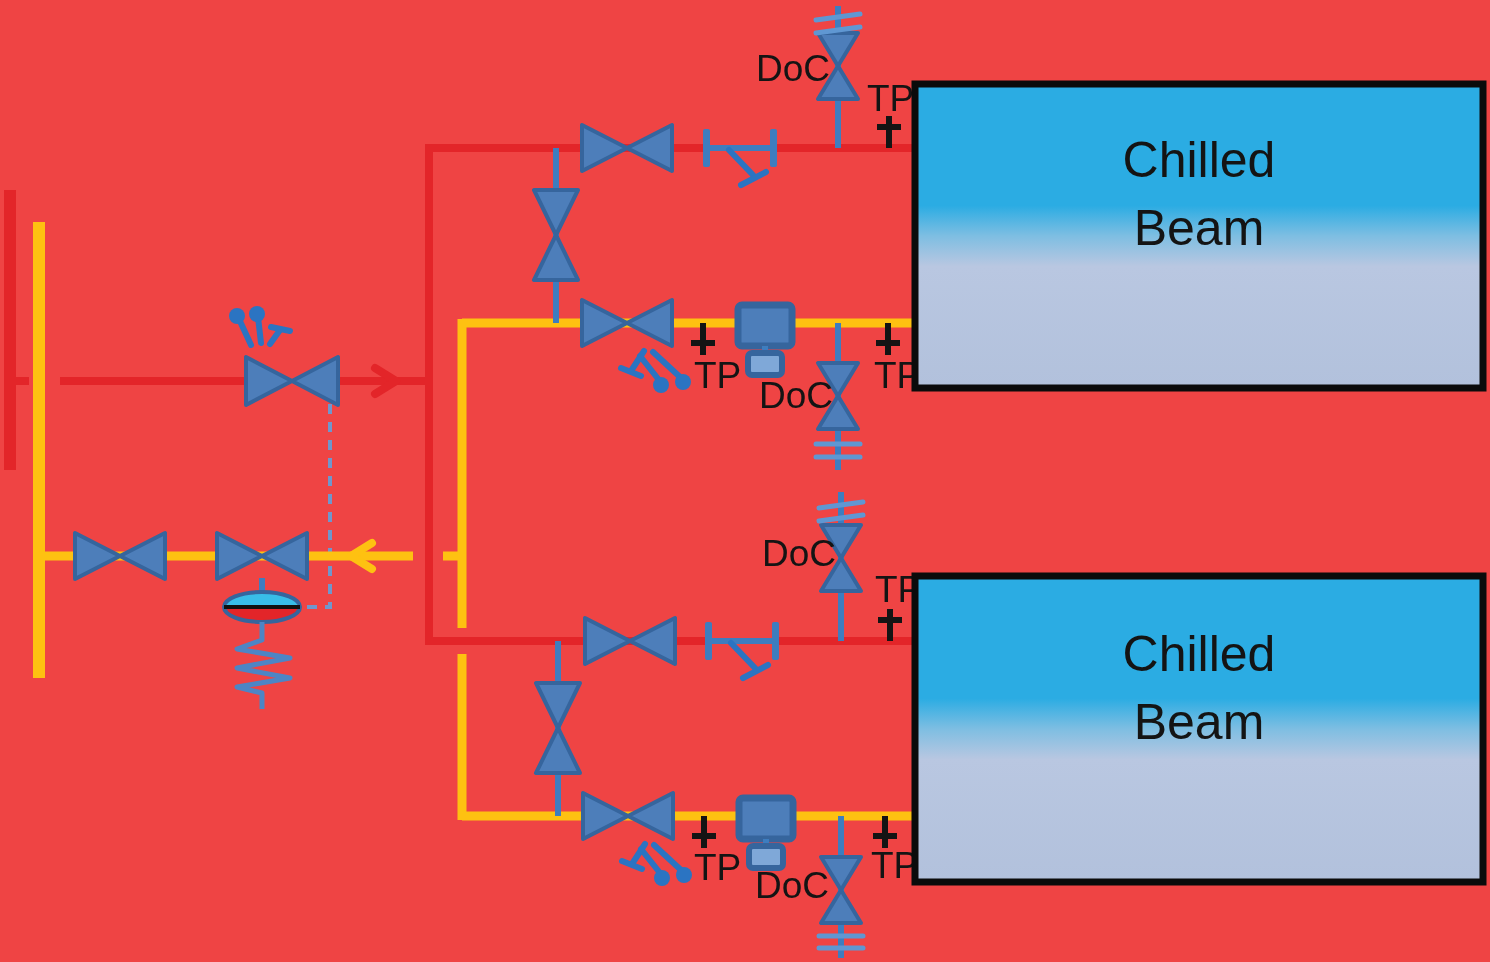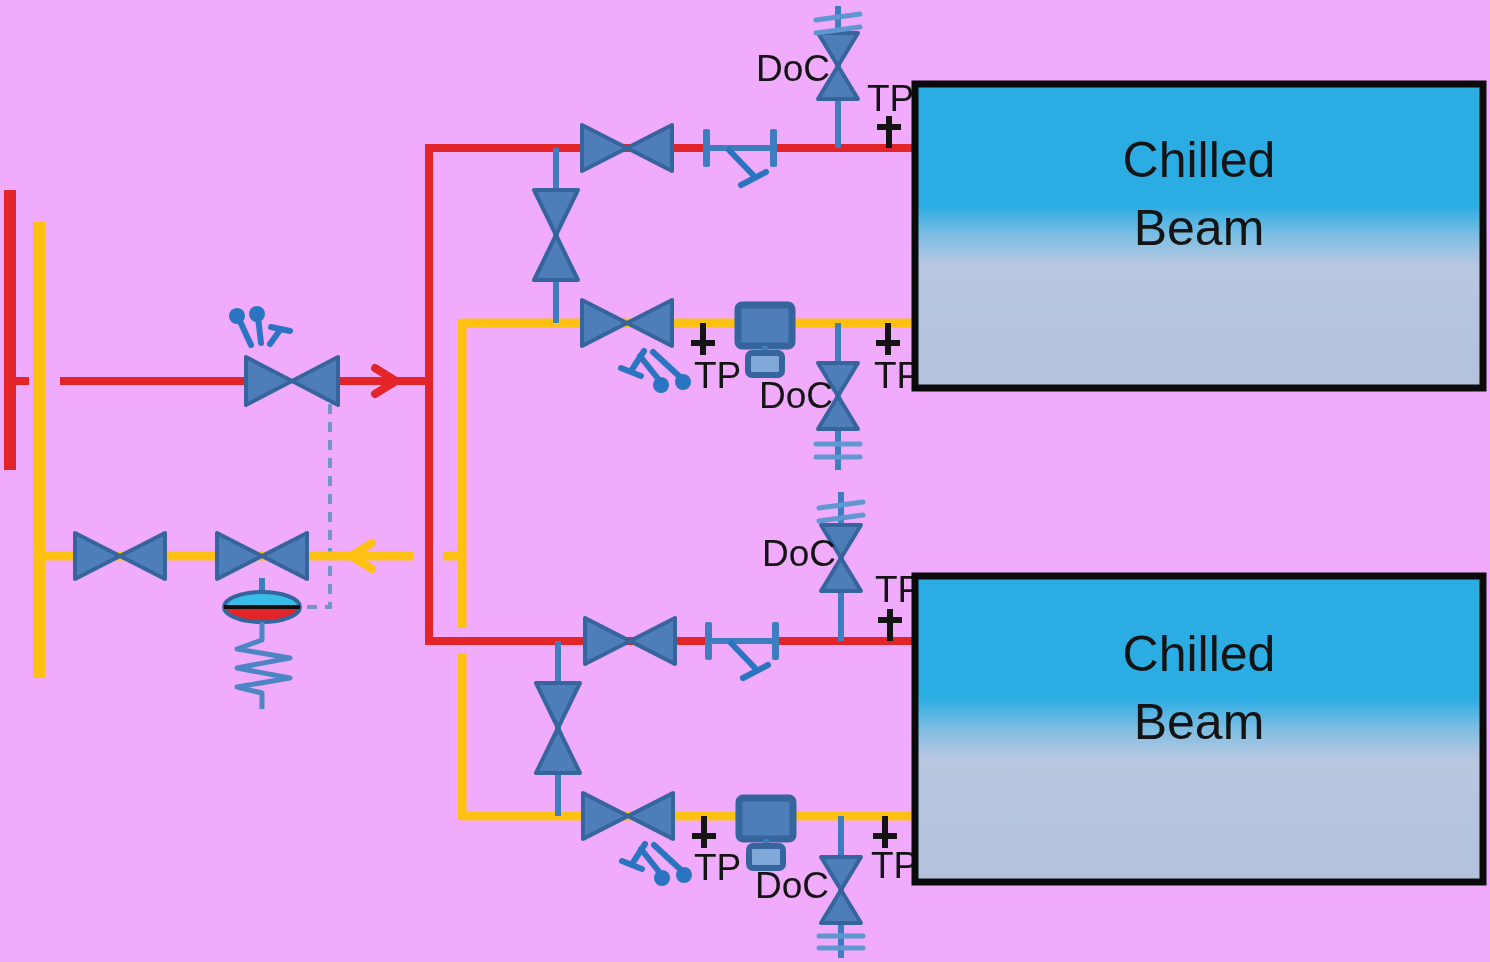--- a/index.html
+++ b/index.html
@@ -1,19 +1,19 @@
 <!DOCTYPE html>
 <html style="--supply-red: #E32529; --return-yellow: #FEC111; --valve-fill: #4D7EBA; --valve-stroke: #36659D; --stem-blue: #3E7DBF; --accent-blue: #2B74C2; --cap-blue: #5F97D2; --dash-blue: #7096CC; --spring-blue: #4D85C5; --actuator-cyan: #38BDE8; --actuator-red: #E32529; --meter-light: #7FA8D8; --beam-top: #2BACE3; --beam-mid: #7EBEE2; --beam-low: #B9C7E1; --beam-bottom: #B2C1DC; --beam-border: #0B0B0B; --label-color: #141414;"><head>
 <meta charset="utf-8">
 <style>
   html,body { margin:0; padding:0; background:#ffffff; }
   .canvas {
     position:relative;
     width:1490px; height:962px;
-    background:#f0abfc;
+    background:#ef4444;
     font-family:"Liberation Sans", sans-serif;
     overflow:hidden;
   }
   svg { display:block; }
 
   .pipe-red    { stroke:var(--supply-red); stroke-width:8; fill:none; }
   .pipe-red-hdr{ stroke:var(--supply-red); stroke-width:12; fill:none; }
   .pipe-yel    { stroke:var(--return-yellow); stroke-width:9; fill:none; }
   .pipe-yel-hdr{ stroke:var(--return-yellow); stroke-width:12; fill:none; }
   .arrow-red   { stroke:var(--supply-red); stroke-width:8; fill:none; stroke-linecap:round; stroke-linejoin:round; }

